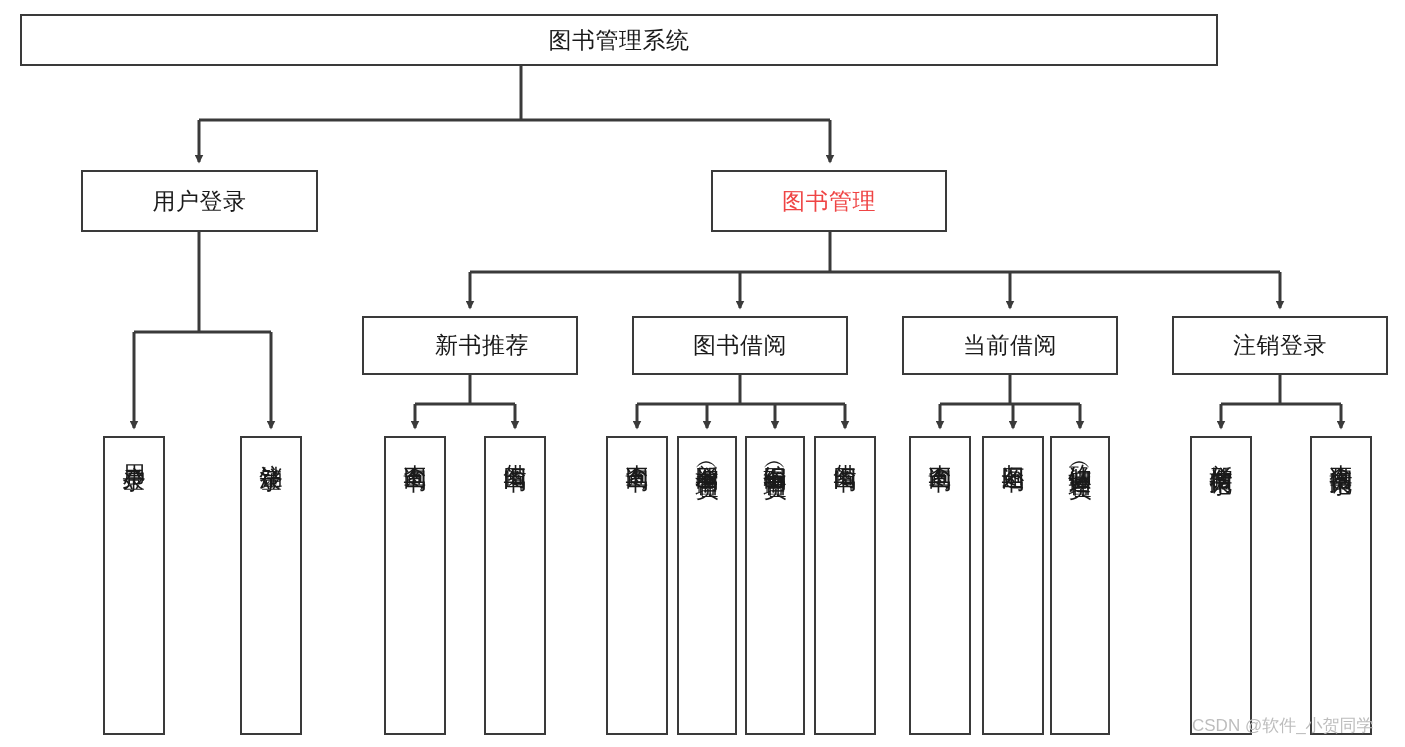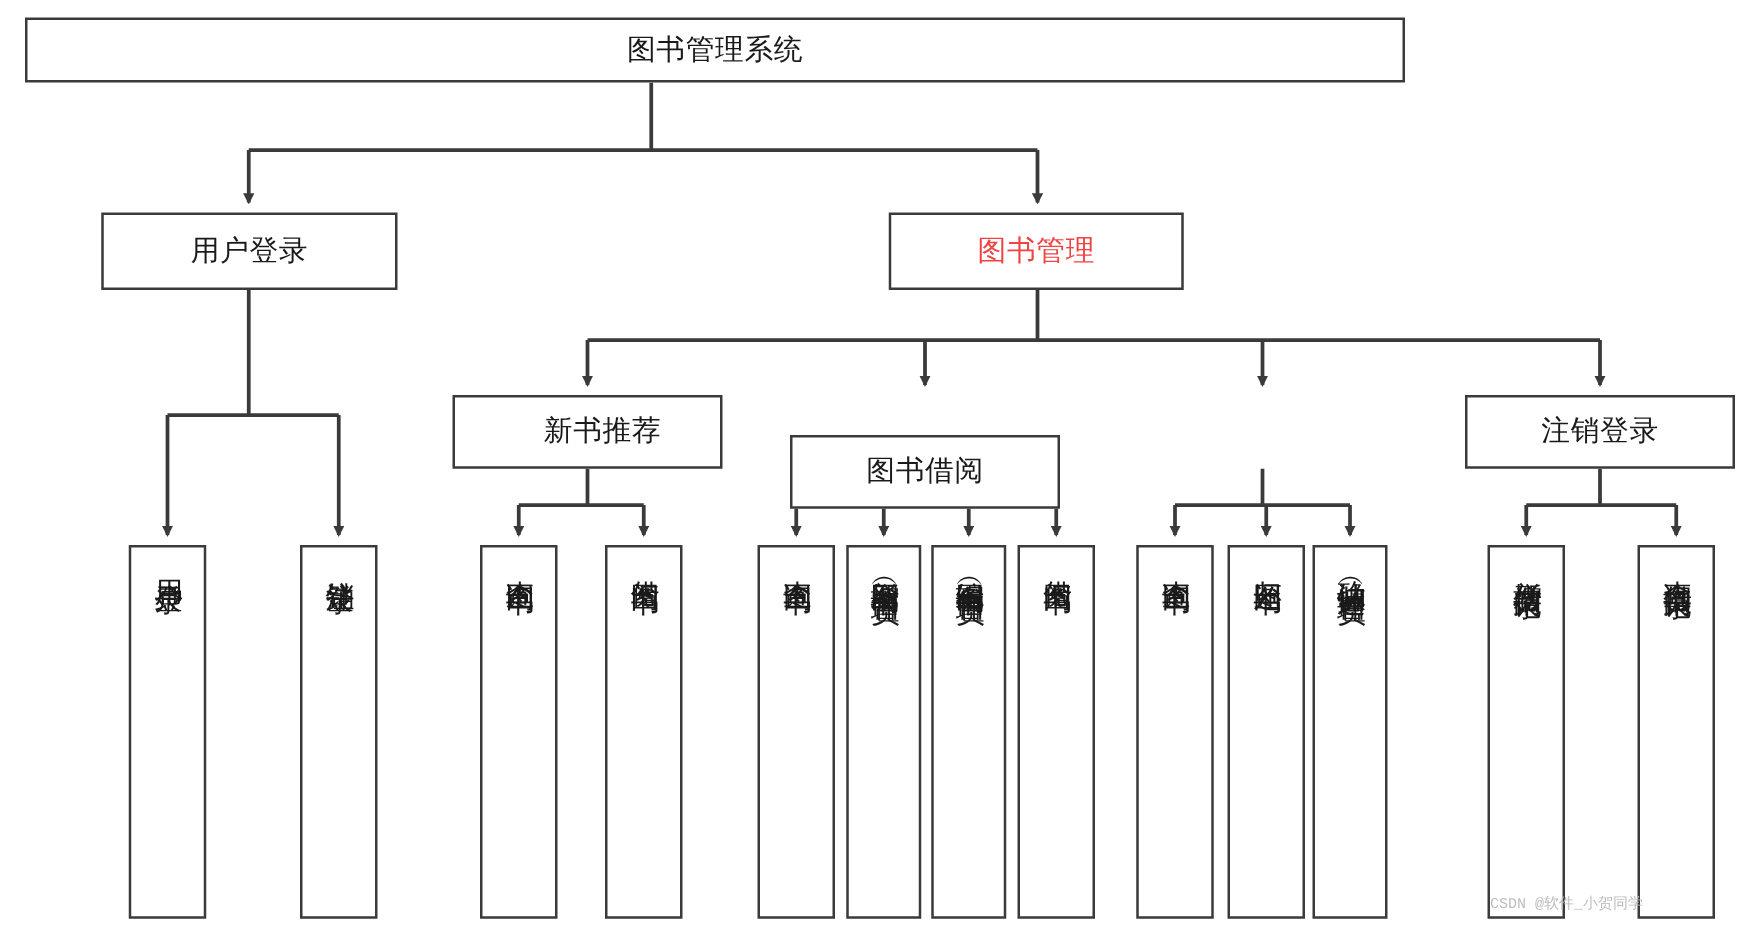--- a/index.html
+++ b/index.html
@@ -59,25 +59,25 @@
     text-orientation: upright;
     font-size: 23px;
     letter-spacing: 2px;
     line-height: 1;
     text-align: center;
   }
   .watermark {
     position: absolute;
     left: 1192px;
     top: 714px;
-    font-size: 12px;
+    font-size: 17px;
     color: #bdbdbd;
     white-space: nowrap;
     z-index: 5;
-    font-family: Liberation Mono, monospace;
+    font-family: Liberation Sans, sans-serif;
     text-align: right;
   }
 </style>
 </head>
 <body>
 
 <div id="diagram-root" style="background: rgb(255, 255, 255);">
 
   <svg class="connectors" viewBox="0 0 1405 747" xmlns="http://www.w3.org/2000/svg">
     <defs>
@@ -122,36 +122,39 @@
       <path d="M 1013 404 L 1013 428" marker-end="url(#arrowhead)"></path>
       <path d="M 1080 404 L 1080 428" marker-end="url(#arrowhead)"></path>
 
       <path d="M 1280 375 L 1280 404"></path>
       <path d="M 1221 404 L 1341 404"></path>
       <path d="M 1221 404 L 1221 428" marker-end="url(#arrowhead)"></path>
       <path d="M 1341 404 L 1341 428" marker-end="url(#arrowhead)"></path>
     </g>
   </svg>
 
-  <div class="node root horizontal" style="left: 20px; top: 14px; width: 1104px; height: 52px; border-color: rgb(58, 58, 58); background: rgb(255, 255, 255);">
+  <div class="node root horizontal" style="left: 20px; top: 14px; width: 1198px; height: 52px; border-color: rgb(58, 58, 58); background: rgb(255, 255, 255);">
     <span class="label" style="color: rgb(26, 26, 26);">图书管理系统</span>
   </div>
 
   <div class="node horizontal" style="left: 81px; top: 170px; width: 237px; height: 62px; border-color: rgb(58, 58, 58); background: rgb(255, 255, 255);">
     <span class="label" style="color: rgb(26, 26, 26);">用户登录</span>
   </div>
   <div class="node horizontal" style="left: 711px; top: 170px; width: 236px; height: 62px; border-color: rgb(58, 58, 58); background: rgb(255, 255, 255);">
     <span class="label" style="color: #ef4444;">图书管理</span>
   </div>
 
   <div class="node horizontal" style="left: 362px; top: 316px; width: 216px; height: 59px; border-color: rgb(58, 58, 58); background: rgb(255, 255, 255); padding-left: 24px;">
     <span class="label" style="color: rgb(26, 26, 26);">新书推荐</span>
   </div>
-  <div class="node horizontal" style="left: 632px; top: 316px; width: 216px; height: 59px; border-color: rgb(58, 58, 58); background: rgb(255, 255, 255); margin-top: 32px;">
+  <div class="node horizontal" style="left: 632px; top: 316px; width: 216px; height: 59px; border-color: rgb(58, 58, 58); background: rgb(255, 255, 255);">
     <span class="label" style="color: rgb(26, 26, 26);">图书借阅</span>
+  </div>
+  <div class="node horizontal" style="left: 902px; top: 316px; width: 216px; height: 59px; border-color: rgb(58, 58, 58); background: rgb(255, 255, 255);">
+    <span class="label" style="color: rgb(26, 26, 26);">当前借阅</span>
   </div>
   <div class="node horizontal" style="left: 1172px; top: 316px; width: 216px; height: 59px; border-color: rgb(58, 58, 58); background: rgb(255, 255, 255);">
     <span class="label" style="color: rgb(26, 26, 26);">注销登录</span>
   </div>
 
   <div class="node vertical" style="left: 103px; top: 436px; width: 62px; height: 299px; border-color: rgb(58, 58, 58); background: rgb(255, 255, 255);">
     <span class="label" style="color: rgb(26, 26, 26);">用户登录</span>
   </div>
   <div class="node vertical" style="left: 240px; top: 436px; width: 62px; height: 299px; border-color: rgb(58, 58, 58); background: rgb(255, 255, 255);">
     <span class="label" style="color: rgb(26, 26, 26);">注销登录</span>

